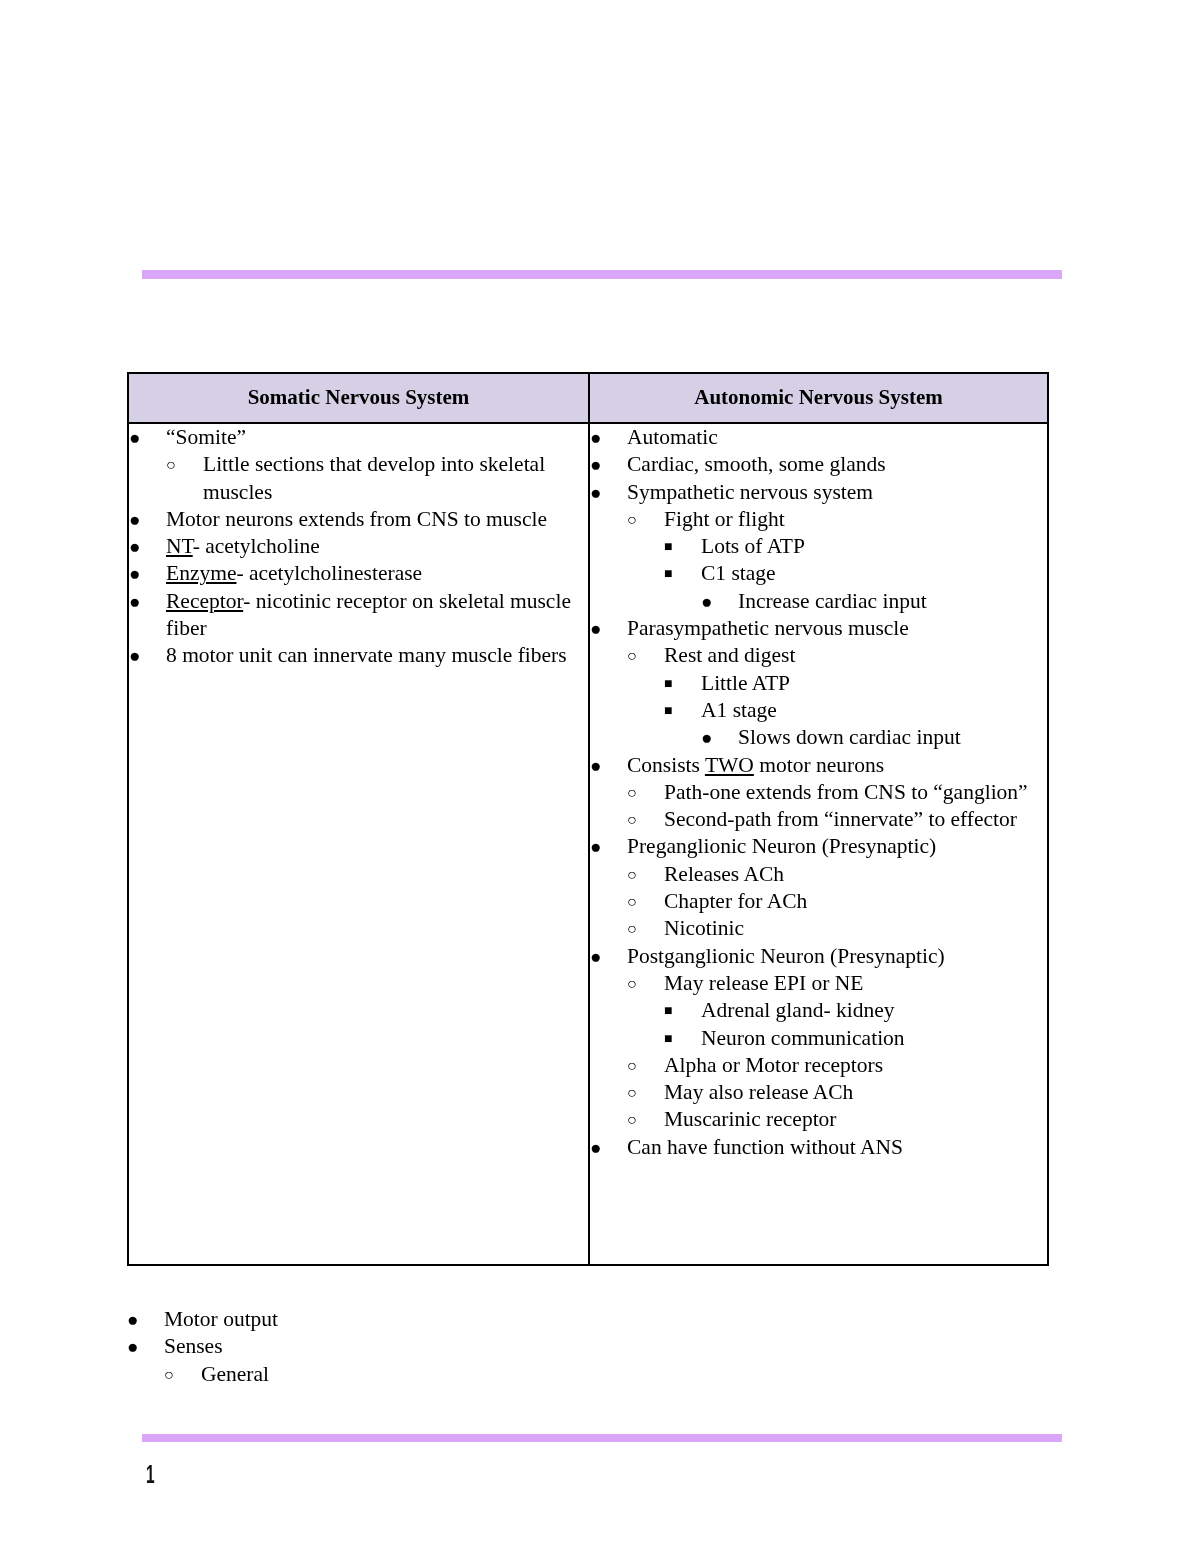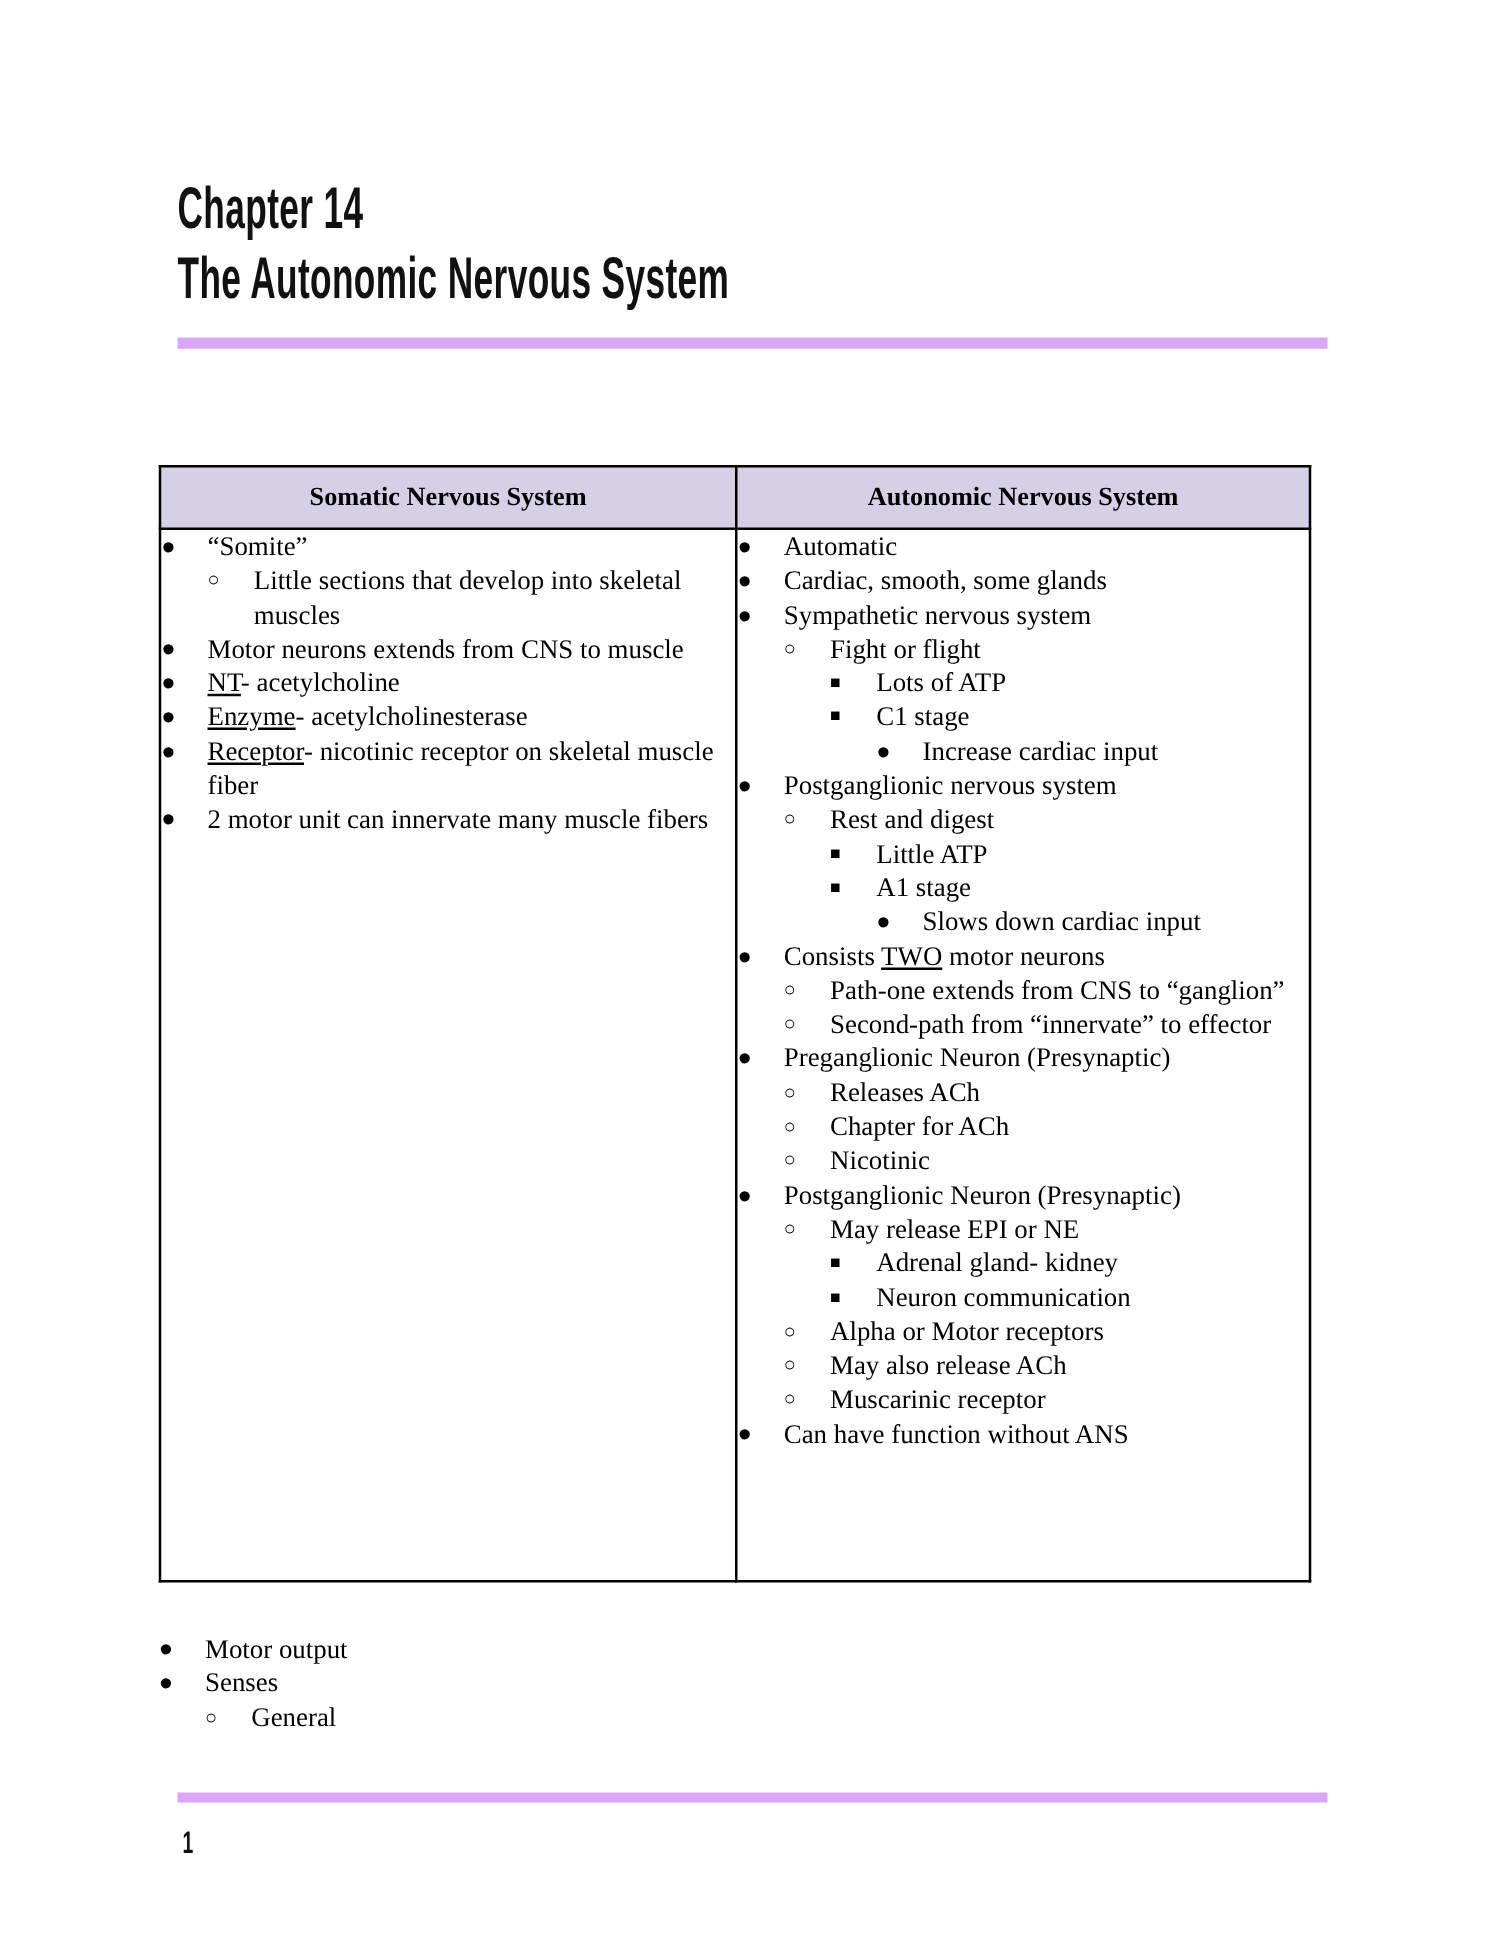--- a/index.html
+++ b/index.html
@@ -163,24 +163,20 @@
     transform: scaleX(0.62);
     transform-origin: left top;
     color: #111;
   }
 </style>
 </head>
 <body>
 
 <div class="page">
 
-  <div class="title-block">
-    <div class="title-line title-line-1">Chapter 14</div>
-    <div class="title-line title-line-2">The Autonomic Nervous System</div>
-  </div>
 
   <div class="rule-top"></div>
 
   <div class="table-wrap">
     <table class="cmp">
       <colgroup>
         <col class="col-a">
         <col class="col-b">
       </colgroup>
       <thead>
@@ -194,38 +190,38 @@
           <td class="body-cell">
             <div id="left-col-list">
                 <ul class="lvl l1">
                   <li><span class="bullet">●</span><span>“Somite”</span><ul class="lvl l2">
                       <li><span class="bullet">○</span><span>Little sections that develop into skeletal muscles</span></li>
                     </ul></li>
                   <li><span class="bullet">●</span><span>Motor neurons extends from CNS to muscle</span></li>
                   <li><span class="bullet">●</span><span><span class="bu">NT</span>- acetylcholine</span></li>
                   <li><span class="bullet">●</span><span><span class="bu">Enzyme</span>- acetylcholinesterase</span></li>
                   <li><span class="bullet">●</span><span><span class="bu">Receptor</span>- nicotinic receptor on skeletal muscle fiber</span></li>
-                  <li><span class="bullet">●</span><span>2 motor unit can innervate many muscle fibers</span></li>
+                  <li><span class="bullet">●</span><span>8 motor unit can innervate many muscle fibers</span></li>
                 </ul>
               </div>
           </td>
           <td class="body-cell">
             <div id="right-col-list">
                 <ul class="lvl l1">
                   <li><span class="bullet">●</span><span>Automatic</span></li>
                   <li><span class="bullet">●</span><span>Cardiac, smooth, some glands</span></li>
                   <li><span class="bullet">●</span><span>Sympathetic nervous system</span><ul class="lvl l2">
                       <li><span class="bullet">○</span><span>Fight or flight</span><ul class="lvl l3">
                           <li><span class="bullet">■</span><span>Lots of ATP</span></li>
                           <li><span class="bullet">■</span><span>C1 stage</span><ul class="lvl l4">
                               <li><span class="bullet">●</span><span>Increase cardiac input</span></li>
                             </ul></li>
                         </ul></li>
                     </ul></li>
-                  <li><span class="bullet">●</span><span>Postganglionic nervous system</span><ul class="lvl l2">
+                  <li><span class="bullet">●</span><span>Parasympathetic nervous muscle</span><ul class="lvl l2">
                       <li><span class="bullet">○</span><span>Rest and digest</span><ul class="lvl l3">
                           <li><span class="bullet">■</span><span>Little ATP</span></li>
                           <li><span class="bullet">■</span><span>A1 stage</span><ul class="lvl l4">
                               <li><span class="bullet">●</span><span>Slows down cardiac input</span></li>
                             </ul></li>
                         </ul></li>
                     </ul></li>
                   <li><span class="bullet">●</span><span>Consists <span class="bu">TWO</span> motor neurons</span><ul class="lvl l2">
                       <li><span class="bullet">○</span><span>Path-one extends from CNS to “ganglion”</span></li>
                       <li><span class="bullet">○</span><span>Second-path from “innervate” to effector</span></li>

